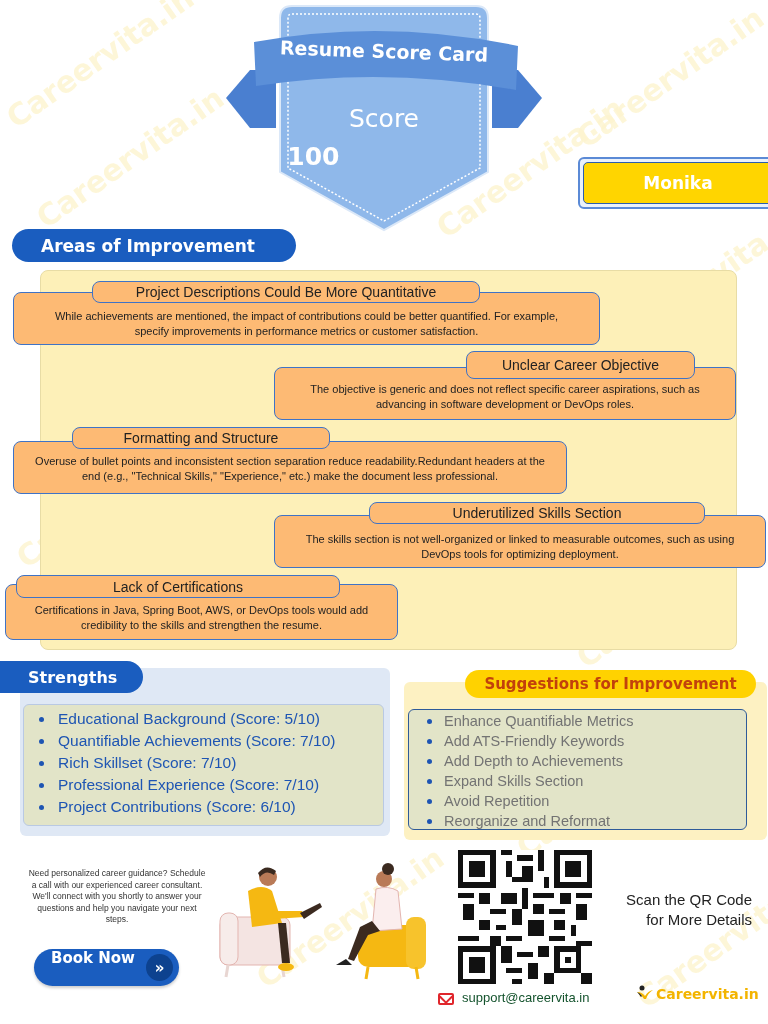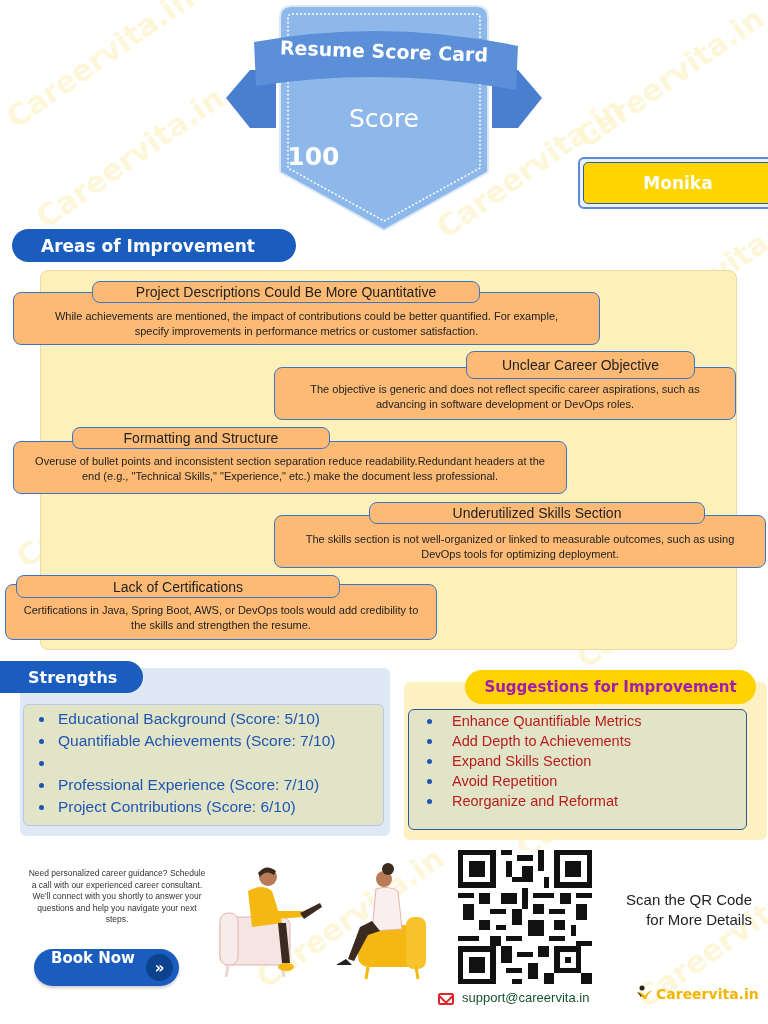--- a/index.html
+++ b/index.html
@@ -35,23 +35,23 @@
   
   .str-bg { left: 20px; top: 668px; width: 370px; height: 168px; background: #dfe8f5; border-radius: 6px; }
   .str-title { left: 0; top: 661px; width: 143px; height: 32px; font-size: 16px; padding-left: 28px; border-radius: 0 16px 16px 0; }
   .str-list { left: 23px; top: 704px; width: 361px; height: 122px; background: #e2e4c8; border: 1px solid #b9c9e3; border-radius: 6px; padding: 3px 0 0 10px; }
   .str-list ul, .sug-list ul { list-style: none; text-align: right; }
   .str-list li { color: #1e55b3; font-size: 15.5px; height: 22px; line-height: 22px; display: flex; align-items: center; }
   .bullet { display: inline-block; width: 5px; height: 5px; border-radius: 50%; background: #1e55b3; margin: 0 14px 0 5px; flex-shrink: 0; }
 
   
   .sug-bg { left: 404px; top: 682px; width: 363px; height: 158px; background: #fdf1c2; border-radius: 6px; }
-  .sug-title { left: 465px; top: 670px; width: 291px; height: 34px; background: #ffd200; border-radius: 17px; color: #a21caf; font-weight: bold; font-family: "DejaVu Sans", sans-serif; font-size: 15px; display: flex; align-items: center; justify-content: center; }
+  .sug-title { left: 465px; top: 670px; width: 291px; height: 28px; background: #ffd200; border-radius: 17px; color: #c2410c; font-weight: bold; font-family: "DejaVu Sans", sans-serif; font-size: 15px; display: flex; align-items: center; justify-content: center; }
   .sug-list { left: 408px; top: 709px; width: 339px; height: 121px; background: #e2e4c8; border: 1.5px solid #2e5a99; border-radius: 6px; padding: 1px 0 0 8px; }
-  .sug-list li { color: #b91c1c; font-size: 14.5px; height: 20px; line-height: 20px; display: flex; align-items: center; gap: 8px; }
+  .sug-list li { color: #737373; font-size: 14.5px; height: 20px; line-height: 20px; display: flex; align-items: center; }
   .sug-list .bullet { margin: 0 12px 0 10px; }
 
   
   .cta-text { left: 28px; top: 868px; width: 178px; font-size: 8.5px; line-height: 11.5px; text-align: center; color: #333; }
   .book-btn { left: 34px; top: 949px; width: 145px; height: 37px; background: #1a5dbf; border-radius: 19px; color: #fff; font-weight: bold; font-family: "DejaVu Sans", sans-serif; font-size: 15px; display: flex; padding-left: 17px; box-shadow: 0 2px 3px rgba(0,0,0,0.2); }
   .book-arrow { position: absolute; right: 6px; top: 5px; width: 27px; height: 27px; border-radius: 50%; background: #0d428f; display: flex; align-items: center; justify-content: center; font-size: 15px; color: #fff; }
 
   .illus { left: 212px; top: 855px; width: 220px; height: 125px; }
 
   .qr { left: 455px; top: 850px; width: 140px; height: 134px; }
@@ -112,58 +112,63 @@
 <div class="abs card" style="left:13px;top:441px;width:554px;height:53px;padding-top:3px;">
   <span style="display:block;width:520px;">Overuse of bullet points and inconsistent section separation reduce readability.Redundant headers at the end (e.g., "Technical Skills," "Experience," etc.) make the document less professional.</span>
 </div>
 <div class="abs tag" style="left:32px;top:427px;width:258px;height:22px;margin-left:40px;">Formatting and Structure</div>
 
 <div class="abs card" style="left:274px;top:515px;width:492px;height:53px;padding-top:10px;">
   <span style="display:block;width:460px;">The skills section is not well-organized or linked to measurable outcomes, such as using DevOps tools for optimizing deployment.</span>
 </div>
 <div class="abs tag" style="left:369px;top:502px;width:336px;height:22px;">Underutilized Skills Section</div>
 
-<div class="abs card" style="left:5px;top:584px;width:432px;height:56px;padding-top:12px;">
+<div class="abs card" style="left:5px;top:584px;width:393px;height:56px;padding-top:12px;">
   <span style="display:block;width:400px;">Certifications in Java, Spring Boot, AWS, or DevOps tools would add credibility to the skills and strengthen the resume.</span>
 </div>
 <div class="abs tag" style="left:16px;top:575px;width:324px;height:23px;">Lack of Certifications</div>
 
 <div class="abs str-bg"></div>
 <div class="abs pill-blue str-title">Strengths</div>
 <div class="abs str-list">
   <ul>
     <li>
         <span class="bullet"></span>
         <span>Educational Background (Score: 5/10)</span>
       </li>
     <li>
         <span class="bullet"></span>
         <span>Quantifiable Achievements (Score: 7/10)</span>
       </li>
     <li>
         <span class="bullet"></span>
+        <span>Rich Skillset (Score: 7/10)</span>
       </li>
     <li>
         <span class="bullet"></span>
         <span>Professional Experience (Score: 7/10)</span>
       </li>
     <li>
         <span class="bullet"></span>
         <span>Project Contributions (Score: 6/10)</span>
       </li>
   </ul>
 </div>
 
 <div class="abs sug-bg"></div>
 <div class="abs sug-title">Suggestions for Improvement</div>
 <div class="abs sug-list">
   <ul>
     <li>
         <span class="bullet"></span>
         <span>Enhance Quantifiable Metrics</span>
+      </li>
+    <li>
+        <span class="bullet"></span>
+        <span>Add ATS-Friendly Keywords</span>
       </li>
     <li>
         <span class="bullet"></span>
         <span>Add Depth to Achievements</span>
       </li>
     <li>
         <span class="bullet"></span>
         <span>Expand Skills Section</span>
       </li>
     <li>

